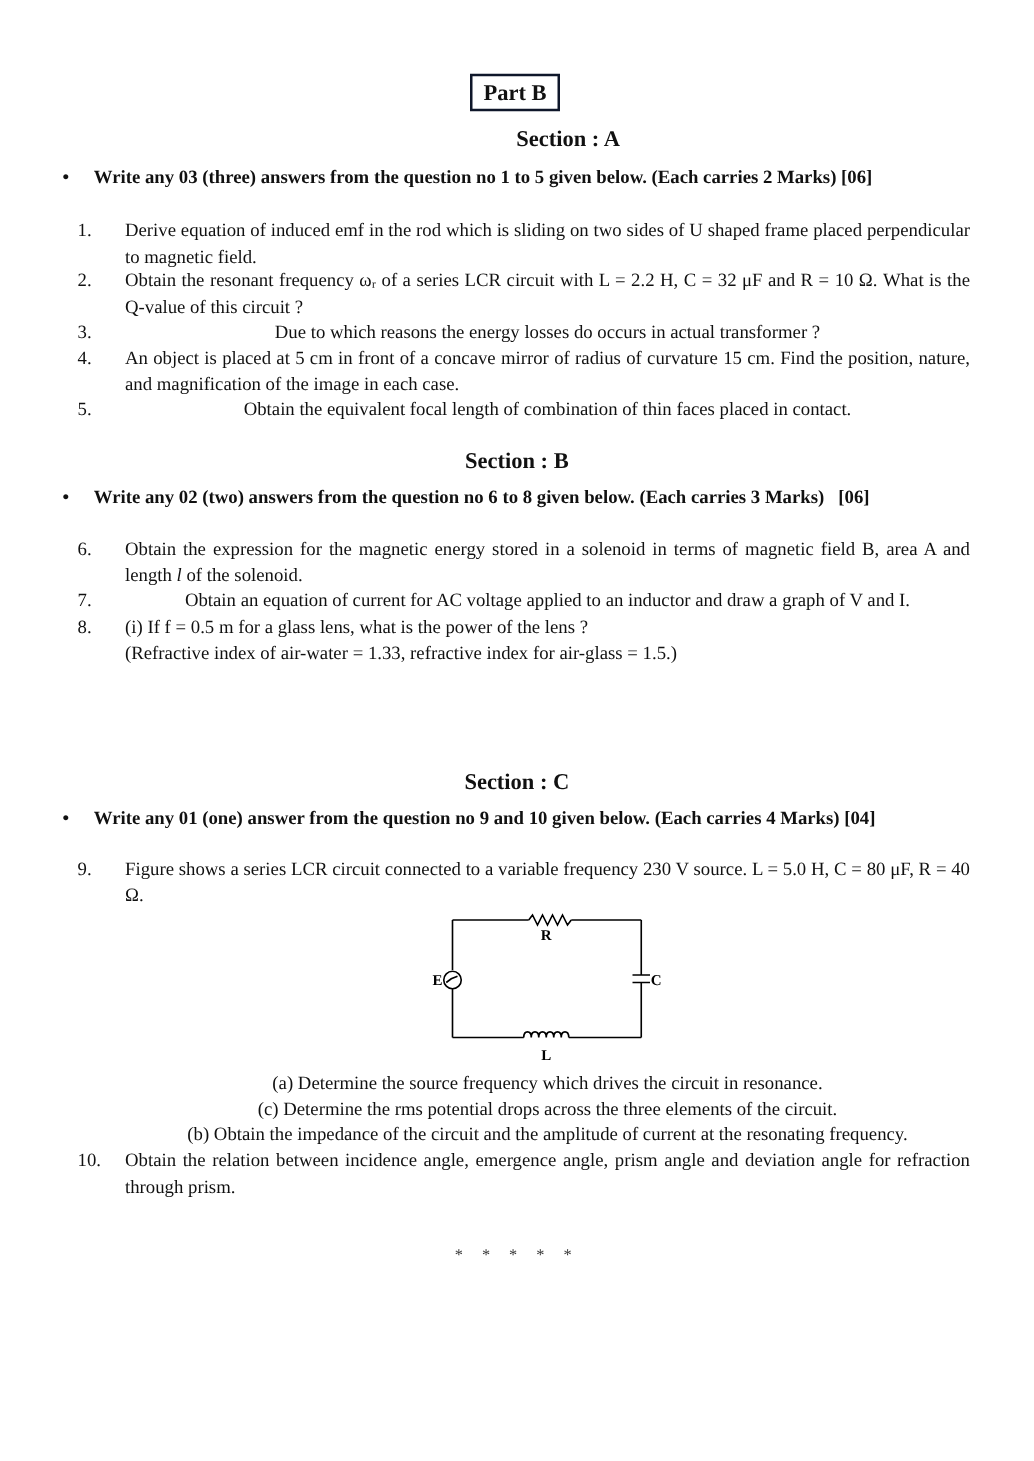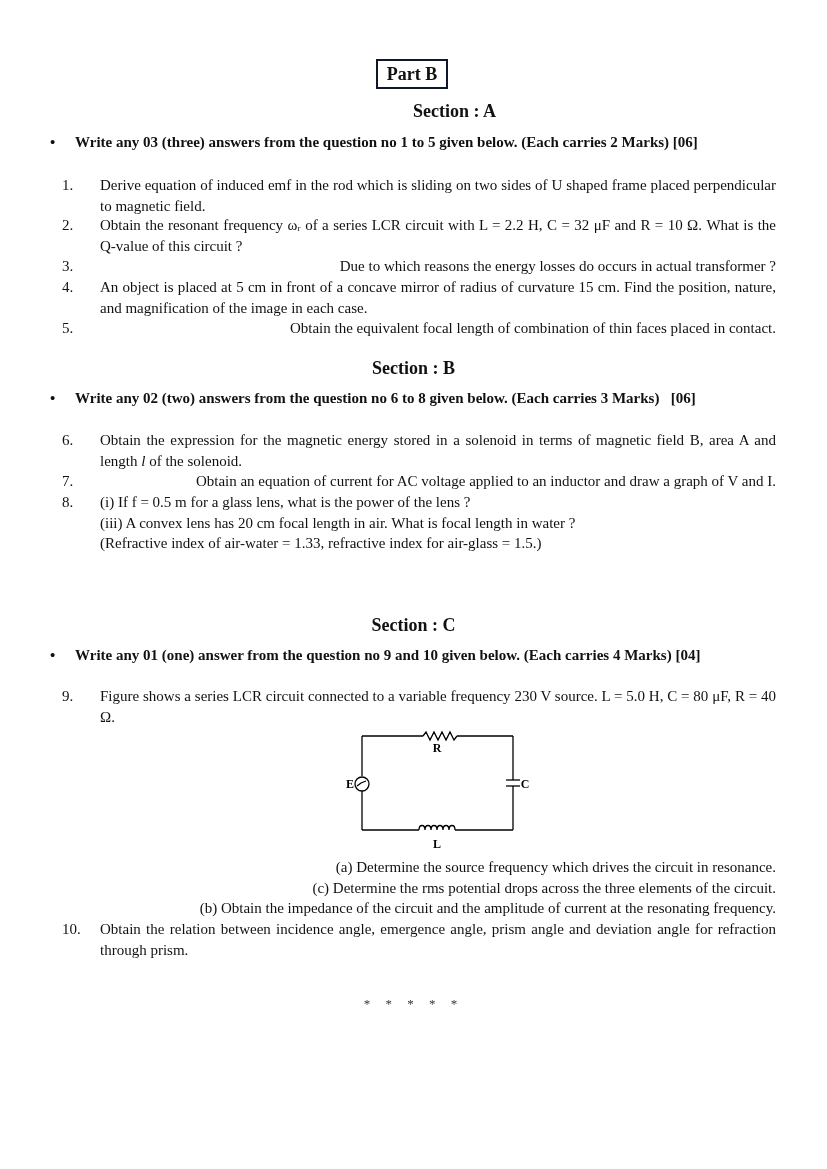--- a/index.html
+++ b/index.html
@@ -21,21 +21,21 @@
   .instr {
     position: absolute; left: 50px; width: 740px;
     font-weight: bold; font-size: 15px; white-space: nowrap;
   }
   .instr .bullet { display: inline-block; width: 25px; }
   .q {
     position: absolute; left: 62px; width: 714px; font-size: 15px; line-height: 20.5px;
   }
   .q .num { position: absolute; left: 0; top: 0; width: 36px; }
   .q .txt { margin-left: 38px; text-align: justify; }
-  .q .txt.nojust { text-align: right; }
+  .q .txt.nojust { text-align: center; }
   .sub { display: block; }
   .stars {
     position: absolute; left: 0; width: 827px; top: 996px; text-align: center;
     font-size: 13px; letter-spacing: 6px; color: #333;
   }
   svg text { font-family: "Liberation Serif", "DejaVu Serif", serif; font-weight: bold; }
 </style>
 </head>
 <body>
 
@@ -77,21 +77,20 @@
   <div class="txt"><span>Obtain the expression for the magnetic energy stored in a solenoid in terms of magnetic field B, area A and length </span><i>l</i><span> of the solenoid.</span></div>
 </div>
 <div class="q" style="top:471px;">
   <span class="num">7.</span>
   <div class="txt nojust">Obtain an equation of current for AC voltage applied to an inductor and draw a graph of V and I.</div>
 </div>
 <div class="q" style="top:492px;">
   <span class="num">8.</span>
   <div class="txt">
     <span class="sub">(i) If f = 0.5 m for a glass lens, what is the power of the lens ?</span>
-    <span class="sub">(iii) A convex lens has 20 cm focal length in air. What is focal length in water ?</span>
     <span class="sub">(Refractive index of air-water = 1.33, refractive index for air-glass = 1.5.)</span>
   </div>
 </div>
 
 <div class="section-title" style="top:615px;">Section : C</div>
 <div class="instr" style="top:647px;">
   <span class="bullet">•</span><span>Write any 01 (one) answer from the question no 9 and 10 given below. (Each carries 4 Marks) [04]</span>
 </div>
 
 <div class="q" style="top:686px;">

